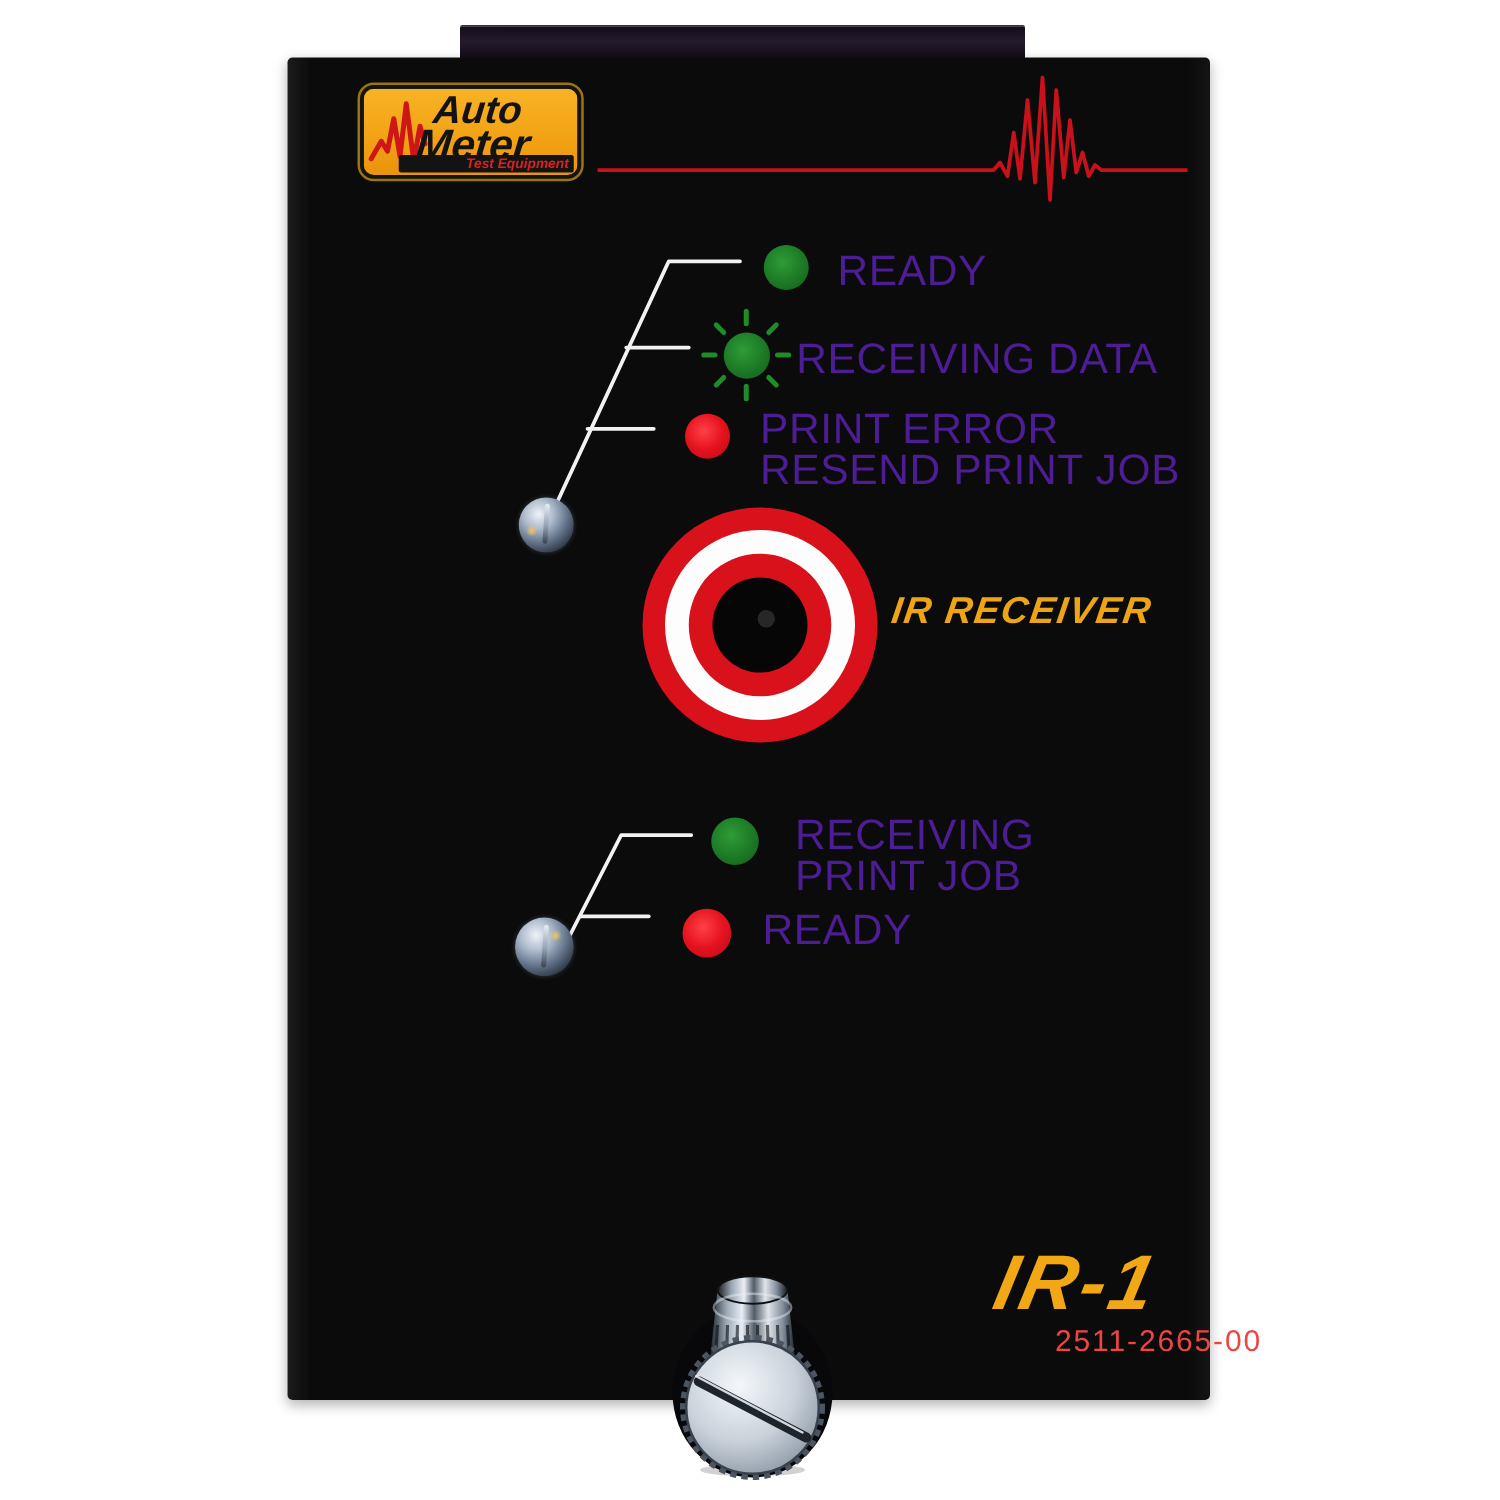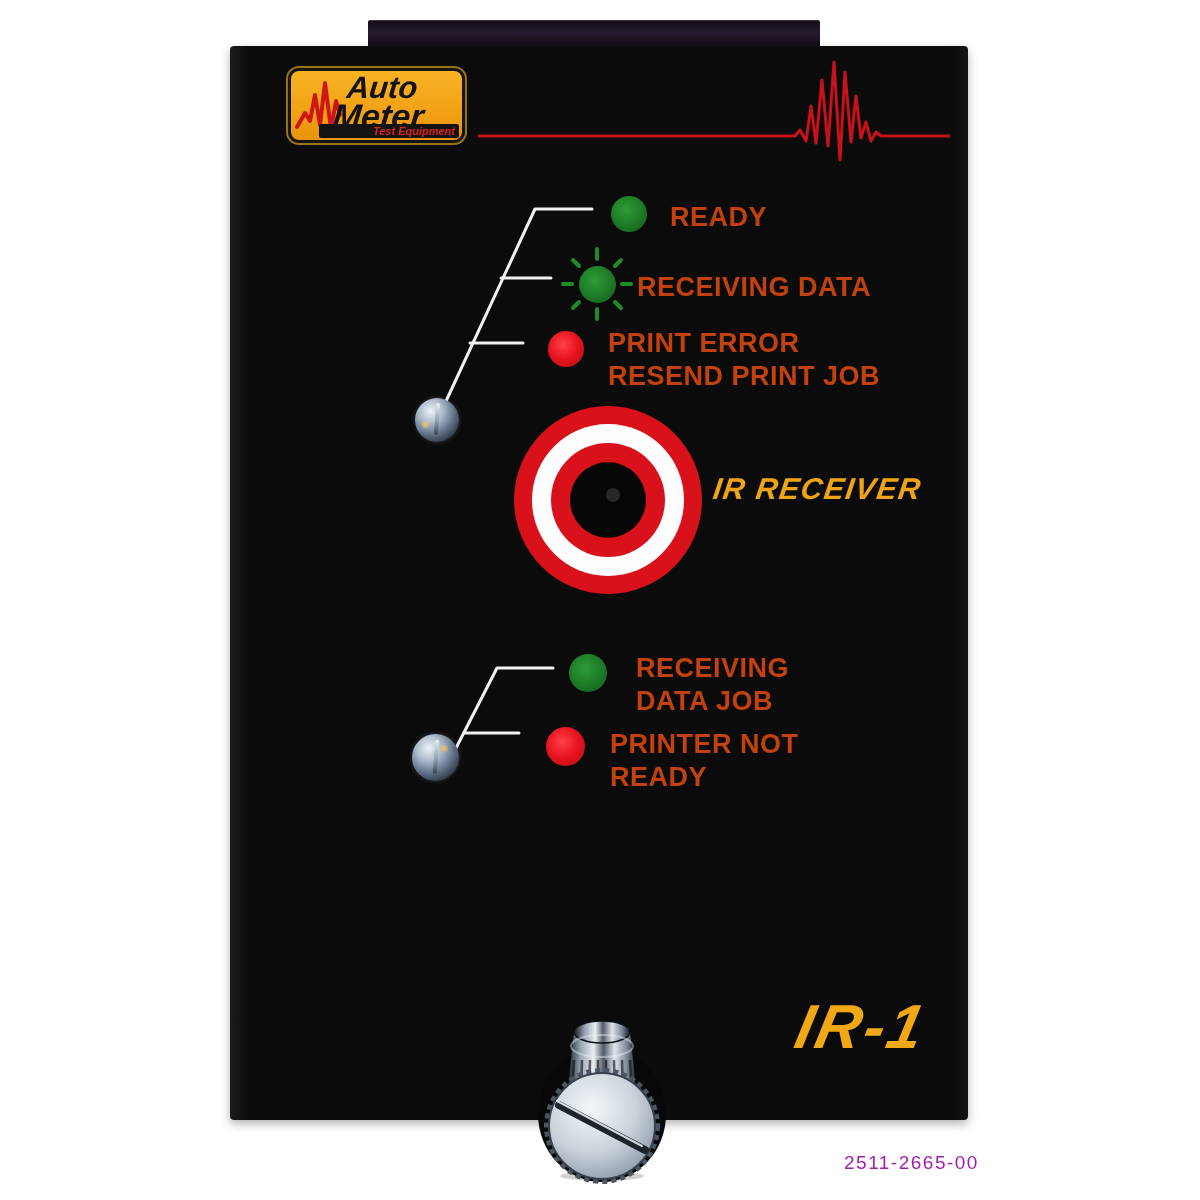--- a/index.html
+++ b/index.html
@@ -50,21 +50,21 @@
     font-size:11px;font-weight:bold;font-style:italic;color:#e02020;line-height:1;white-space:nowrap;
   }
 
   
   .led{position:absolute;border-radius:50%;}
   .led.green{background:radial-gradient(circle at 42% 38%, #2e9c38 0%, #1e7d27 48%, #135a1c 100%);}
   .led.red{background:radial-gradient(circle at 42% 38%, #ff4046 0%, #e5121e 50%, #b60d16 100%);}
 
   
   .lbl{
-    position:absolute;color:#c2410c;font-weight:bold;font-size:27px;line-height:33px;
+    position:absolute;color:#4c1d95;font-weight:normal;font-size:34px;line-height:33px;
     letter-spacing:0.5px;white-space:nowrap;
   }
 
   
   .screw{
     position:absolute;border-radius:50%;
     background:radial-gradient(circle at 36% 30%, #eef3f8 0%, #aebccd 28%, #64748a 55%, #313b49 78%, #10141b 100%);
     box-shadow:0 0 4px rgba(120,140,170,.35);
   }
   .screw .slot{
@@ -83,22 +83,22 @@
     position:absolute;left:711px;top:472px;
     font-size:30px;font-weight:bold;font-style:italic;color:#efa414;
     letter-spacing:1.5px;transform:skewX(-8deg);transform-origin:left bottom;white-space:nowrap;
   }
   .model-label{
     position:absolute;left:790px;top:996px;
     font-size:62px;font-weight:bold;font-style:italic;color:#f2a715;
     letter-spacing:3px;transform:skewX(-12deg);transform-origin:left bottom;line-height:1;white-space:nowrap;
   }
   .part-number{
-    position:absolute;left:844px;top:1152px;
-    font-size:19px;color:#a21caf;letter-spacing:1.5px;white-space:nowrap;
+    position:absolute;left:844px;top:1060px;
+    font-size:24px;color:#ef4444;letter-spacing:1.5px;white-space:nowrap;
   }
 
   svg{display:block;}
   .overlay{position:absolute;pointer-events:none;}
 </style>
 </head>
 <body>
 
 <div class="stage">
 
@@ -161,24 +161,23 @@
   <div class="led red" style="left:546px;top:727px;width:39px;height:39px;"></div>
 
   <div class="lbl" style="left:670px;top:201px;">READY</div>
   <div class="lbl" style="left:608px;top:327px;">
     <div>PRINT ERROR</div>
     <div>RESEND PRINT JOB</div>
   </div>
   <div class="lbl" style="left:637px;top:271px;">RECEIVING DATA</div>
   <div class="lbl" style="left:636px;top:652px;">
     <div>RECEIVING</div>
-    <div>DATA JOB</div>
+    <div>PRINT JOB</div>
   </div>
   <div class="lbl" style="left:610px;top:728px;">
-    <div>PRINTER NOT</div>
     <div>READY</div>
   </div>
 
   <div class="screw" style="left:415px;top:398px;width:44px;height:44px;">
     <div class="slot"></div>
     <div class="glint" style="left:6px;top:22px;"></div>
   </div>
   <div class="screw" style="left:412px;top:734px;width:47px;height:47px;">
     <div class="slot"></div>
     <div class="glint" style="left:28px;top:10px;"></div>

